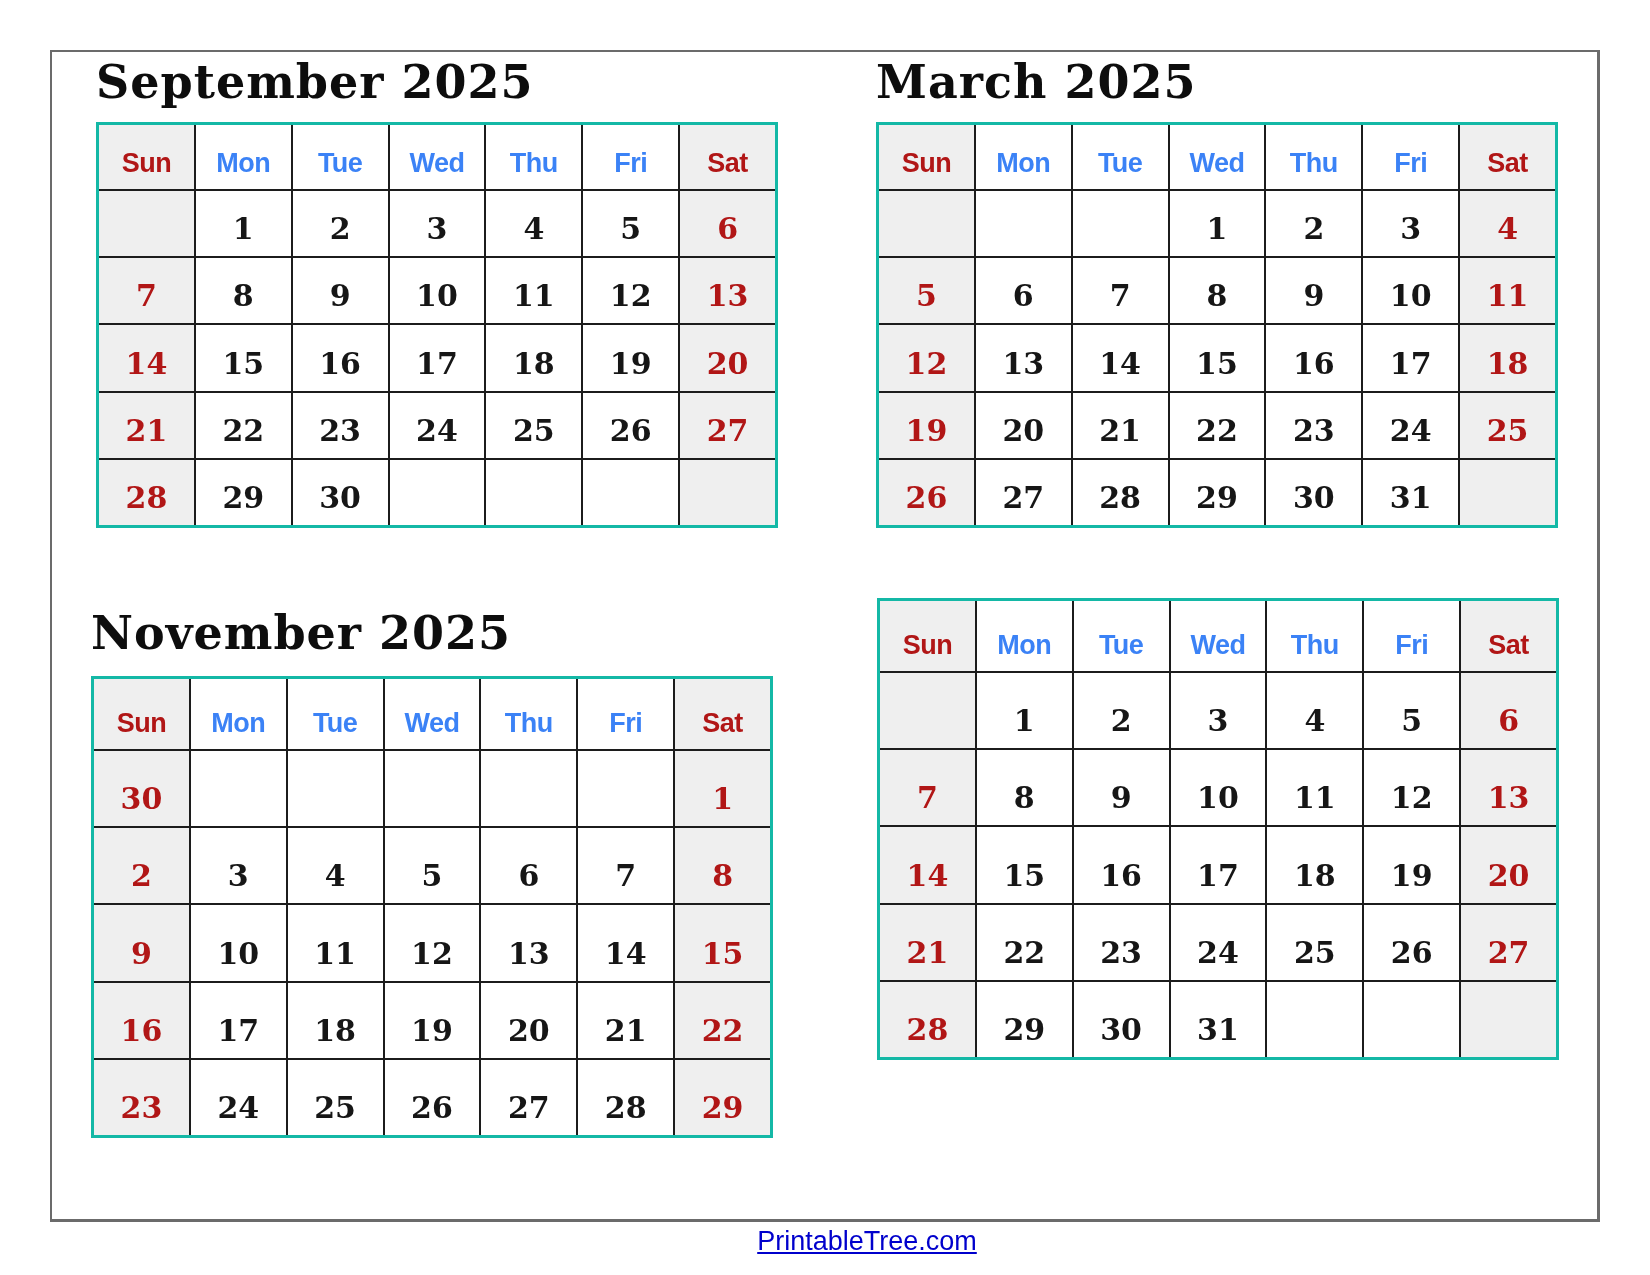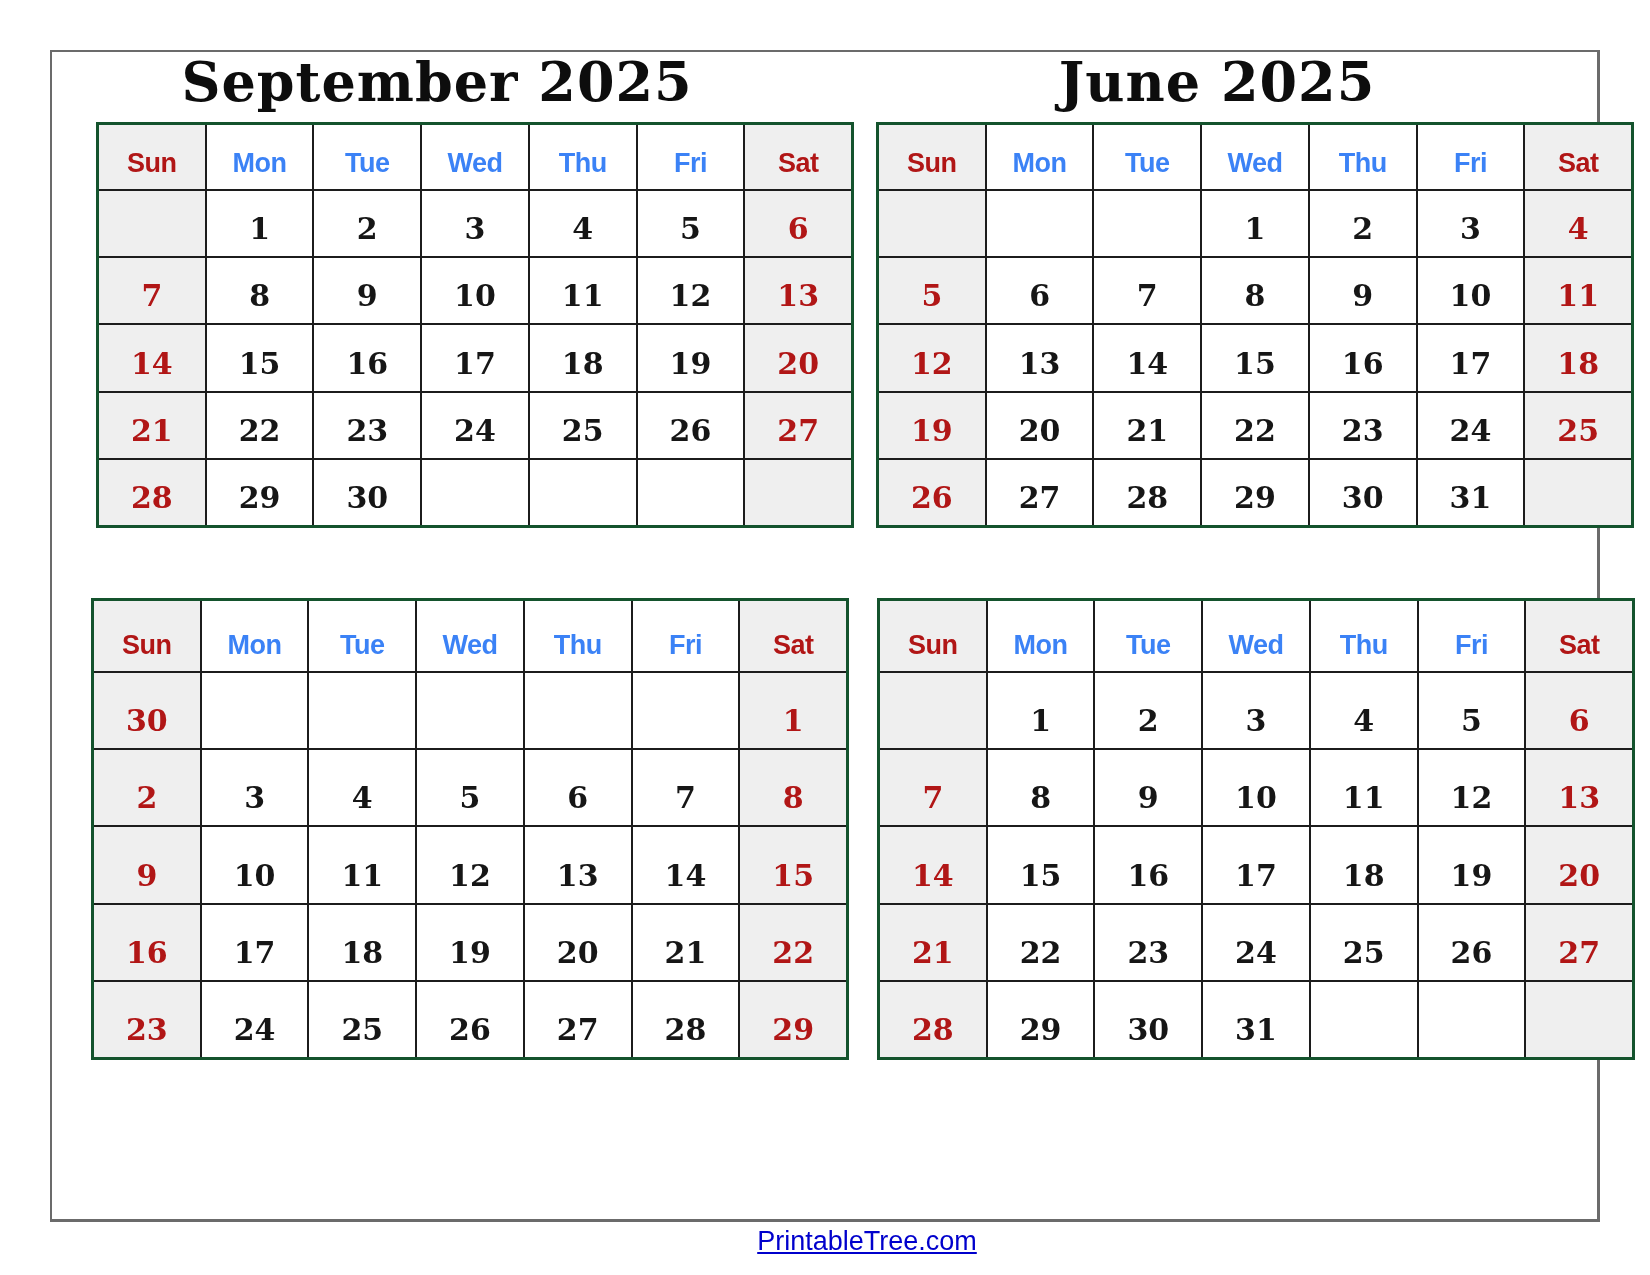--- a/index.html
+++ b/index.html
@@ -25,40 +25,39 @@
     position: absolute;
     width: 682px;
   }
   .cal--tl { left: 96px;  top: 50px; }
   .cal--tr { left: 876px; top: 50px; }
   .cal--bl { left: 91px;  top: 598px; }
   .cal--br { left: 877px; top: 598px; }
 
   .cal-title {
     margin: 0 0 8px 0;
-    text-align: center;
     font-family: "DejaVu Serif", serif;
     font-weight: 900;
-    font-size: 54px;
+    font-size: 46px;
     line-height: 64px;
     letter-spacing: 1px;
     color: #0d0d0d;
     white-space: nowrap;
   }
   .cal--bl .cal-title, .cal--br .cal-title { line-height: 70px; }
 
   .cal-grid {
     display: grid;
     grid-template-columns: repeat(7, 1fr);
     grid-template-rows: 64px repeat(5, 1fr);
     gap: 2px;
     background: #1c1c1c;          
-    border: 3px solid #14532d;    
+    border: 3px solid #14b8a6;    
     box-sizing: border-box;
-    width: 758px;
+    width: 682px;
     height: 406px;
   }
   .cal--tall .cal-grid {
     height: 462px;
     grid-template-rows: 70px repeat(5, 1fr);
   }
 
   .cell {
     background: #ffffff;
     display: flex;
@@ -225,21 +224,21 @@
           <span class="day-num">30</span>
         </div>
         <div class="cell"></div>
         <div class="cell"></div>
         <div class="cell"></div>
         <div class="cell cell--weekend"></div>
       </div>
   </div>
 
   <div class="calendar cal--tr">
-    <h2 class="cal-title">June 2025</h2>
+    <h2 class="cal-title">March 2025</h2>
     <div class="cal-grid">
         <div class="cell cell--weekend">
           <span class="weekday-label is-red">Sun</span>
         </div>
         <div class="cell">
           <span class="weekday-label">Mon</span>
         </div>
         <div class="cell">
           <span class="weekday-label">Tue</span>
         </div>
@@ -349,20 +348,21 @@
           <span class="day-num">30</span>
         </div>
         <div class="cell">
           <span class="day-num">31</span>
         </div>
         <div class="cell cell--weekend"></div>
       </div>
   </div>
 
   <div class="calendar cal--bl cal--tall">
+    <h2 class="cal-title">November 2025</h2>
     <div class="cal-grid">
         <div class="cell cell--weekend">
           <span class="weekday-label is-red">Sun</span>
         </div>
         <div class="cell">
           <span class="weekday-label">Mon</span>
         </div>
         <div class="cell">
           <span class="weekday-label">Tue</span>
         </div>

